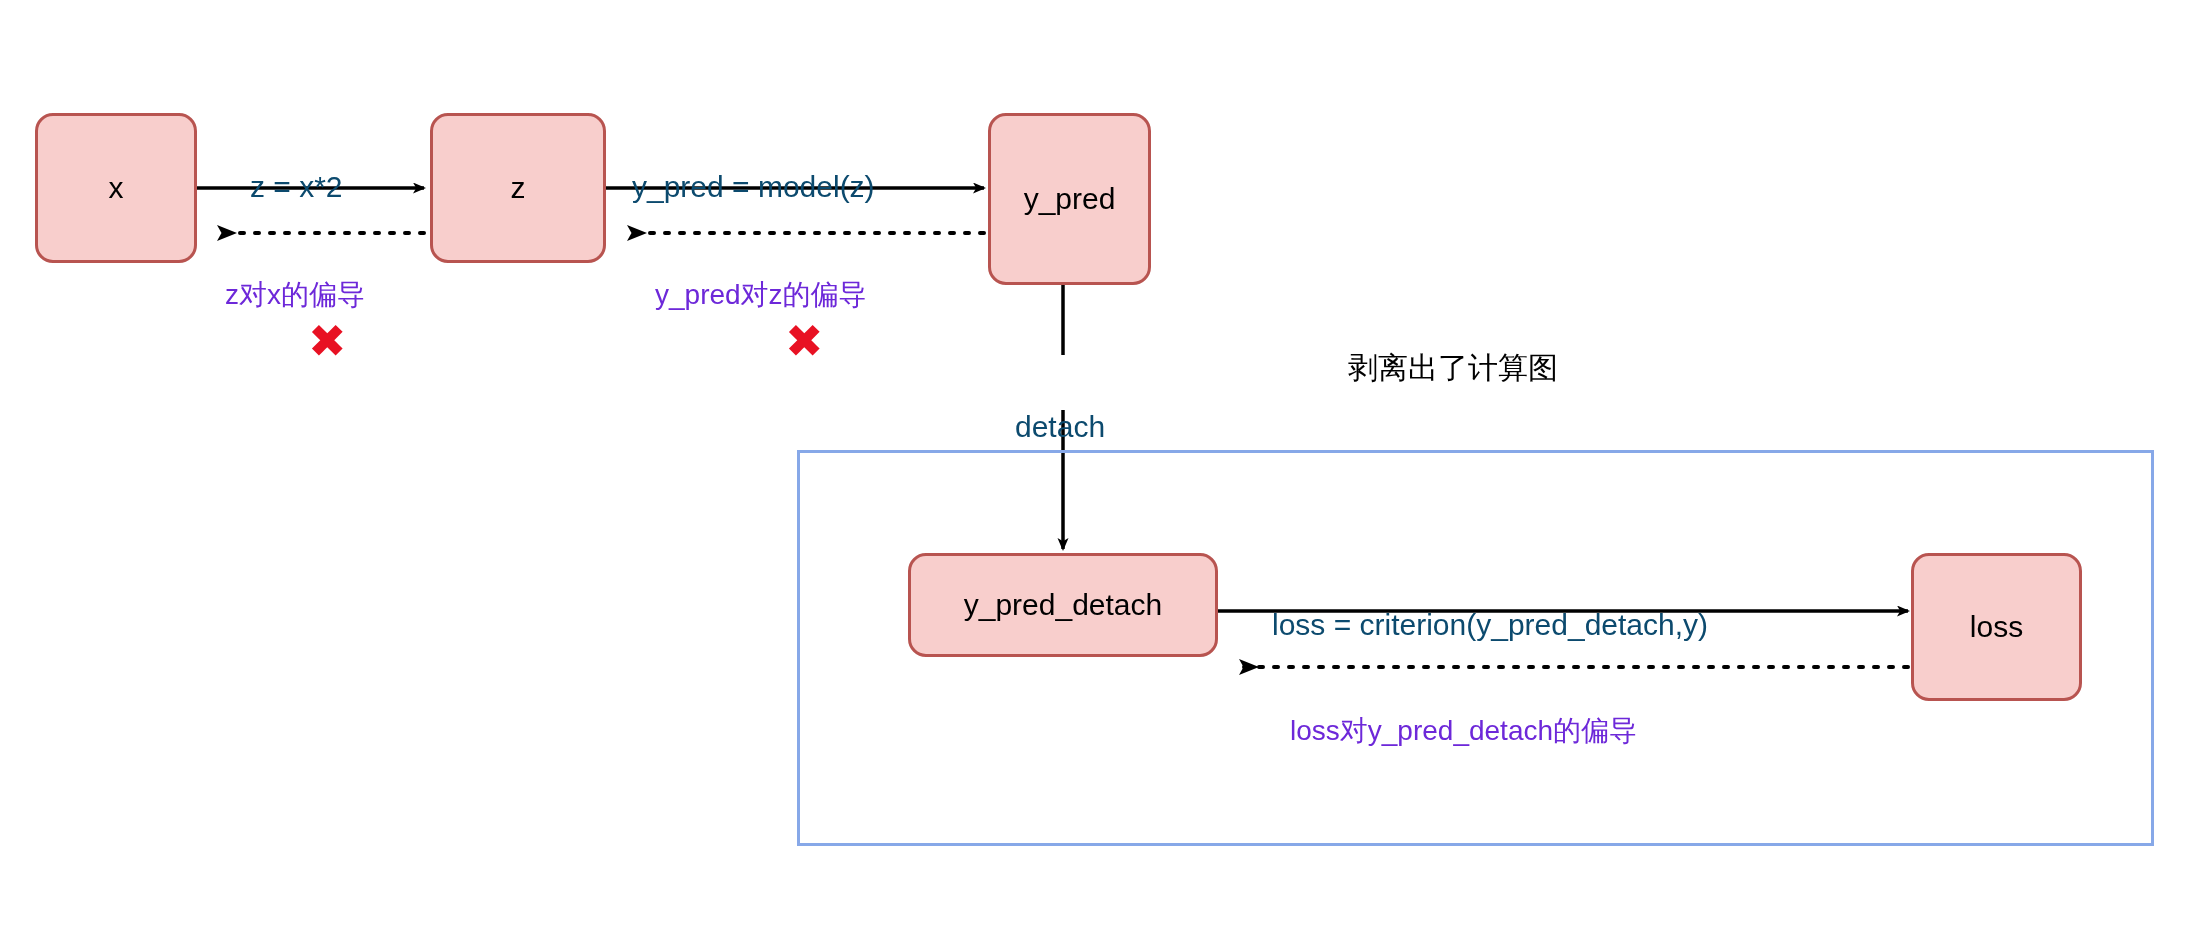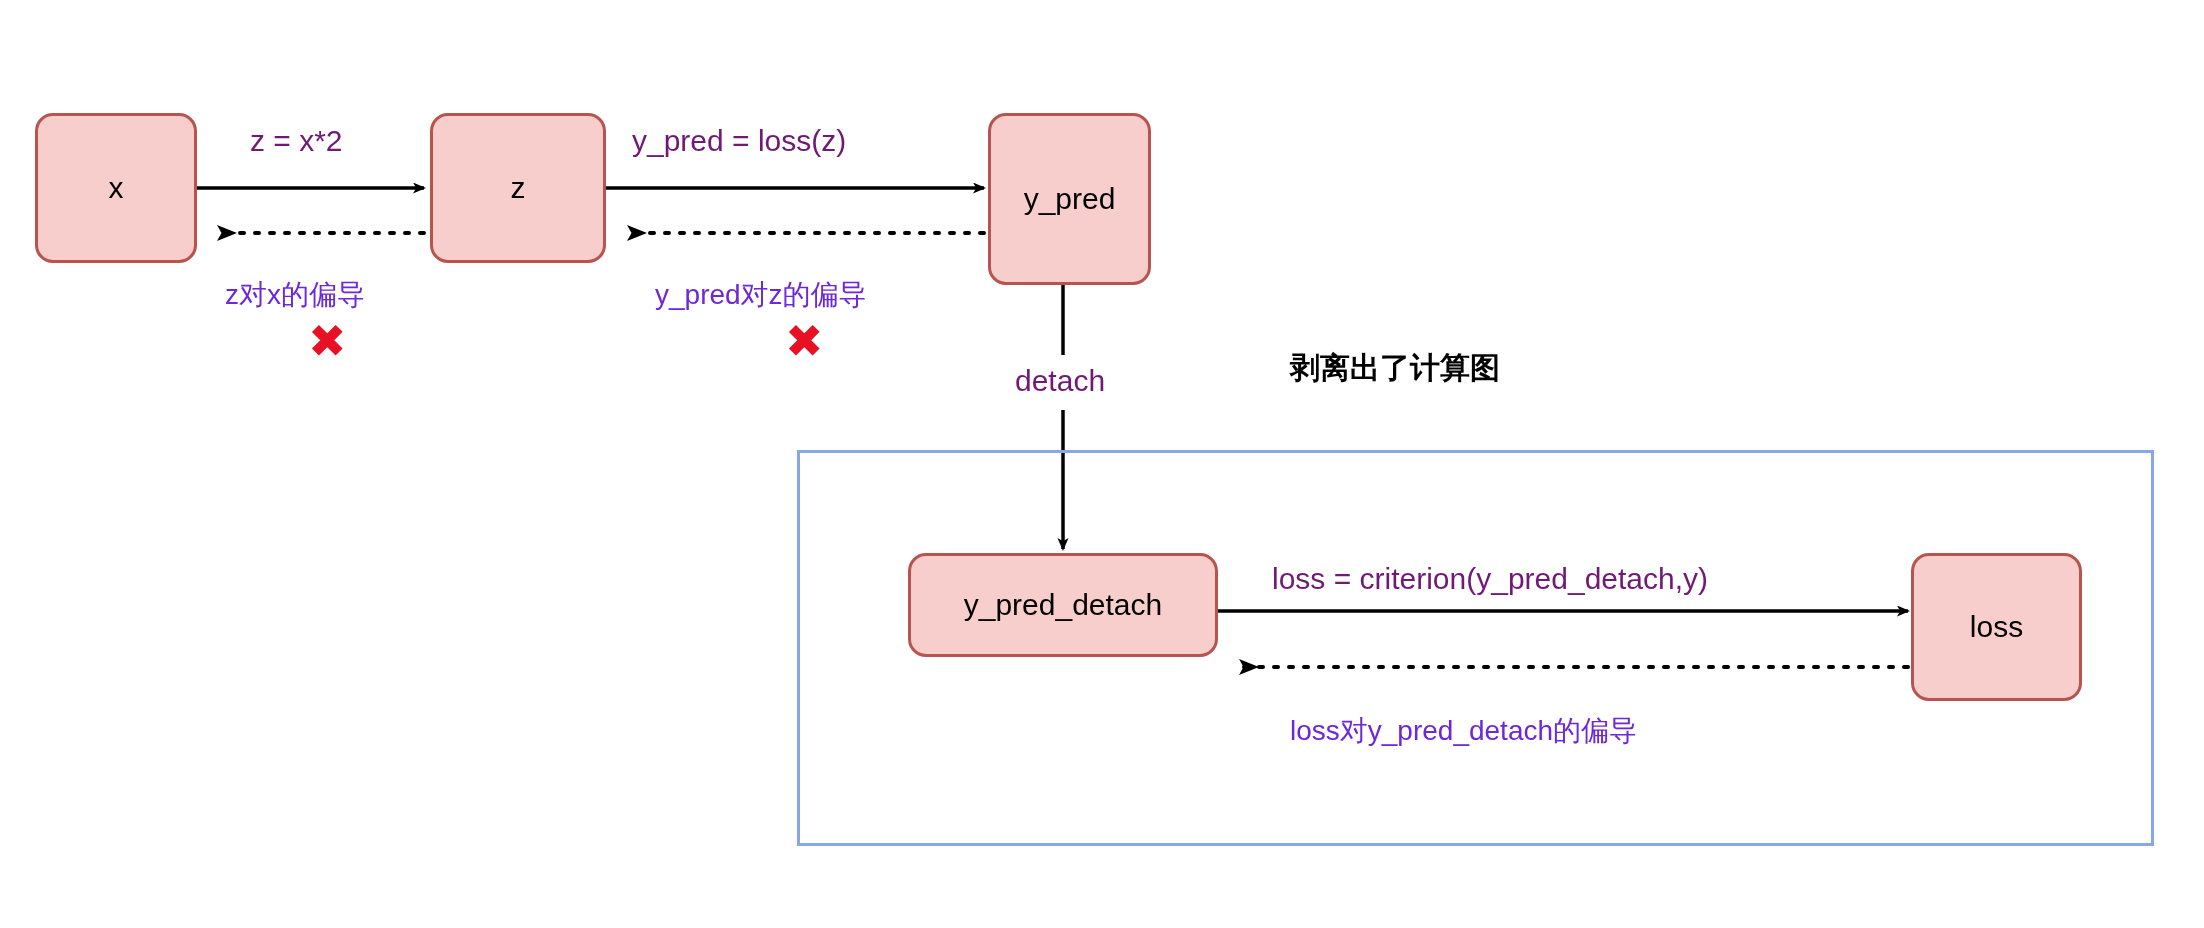--- a/index.html
+++ b/index.html
@@ -33,23 +33,24 @@
   }
   .group-box {
     position: absolute;
     box-sizing: border-box;
     border: 3px solid #87a8e8;
     background: transparent;
   }
   .edge-label {
     position: absolute;
     font-size: 30px;
-    color: #701a75;
+    color: #0c4a6e;
     white-space: nowrap;
     font-family: "Liberation Sans", "DejaVu Sans", sans-serif;
+    margin-top: 46px;
   }
   .grad-label {
     position: absolute;
     font-size: 28px;
     color: #6d28d9;
     white-space: nowrap;
     font-family: "Liberation Sans", "DejaVu Sans", sans-serif;
   }
   .note-label {
     position: absolute;
@@ -137,29 +138,29 @@
   <div class="node" style="left:908px; top:553px; width:310px; height:104px;">
     <span>y_pred_detach</span>
   </div>
 
   <div class="node" style="left:1911px; top:553px; width:171px; height:148px;text-align:center;">
     <span>loss</span>
   </div>
 
   <div class="edge-label" style="left:250px; top:124px;">z = x*2</div>
 
-  <div class="edge-label" style="left:632px; top:124px;">y_pred = loss(z)</div>
+  <div class="edge-label" style="left:632px; top:124px;">y_pred = model(z)</div>
 
   <div class="edge-label" style="left:1015px; top:364px;">detach</div>
 
   <div class="edge-label" style="left:1272px; top:562px;text-align:center;">loss = criterion(y_pred_detach,y)</div>
 
   <div class="grad-label" style="left:225px; top:276px;">z对x的偏导</div>
   <div class="cross-mark" style="left:308px; top:318px;">✖</div>
 
   <div class="grad-label" style="left:655px; top:276px;">y_pred对z的偏导</div>
   <div class="cross-mark" style="left:785px; top:318px;">✖</div>
 
   <div class="grad-label" style="left:1290px; top:712px;">loss对y_pred_detach的偏导</div>
 
-  <div class="note-label" style="left:1290px; top:348px;font-weight:bold;">剥离出了计算图</div>
+  <div class="note-label" style="left:1348px; top:348px;">剥离出了计算图</div>
 
 </div>
 
 </body></html>

